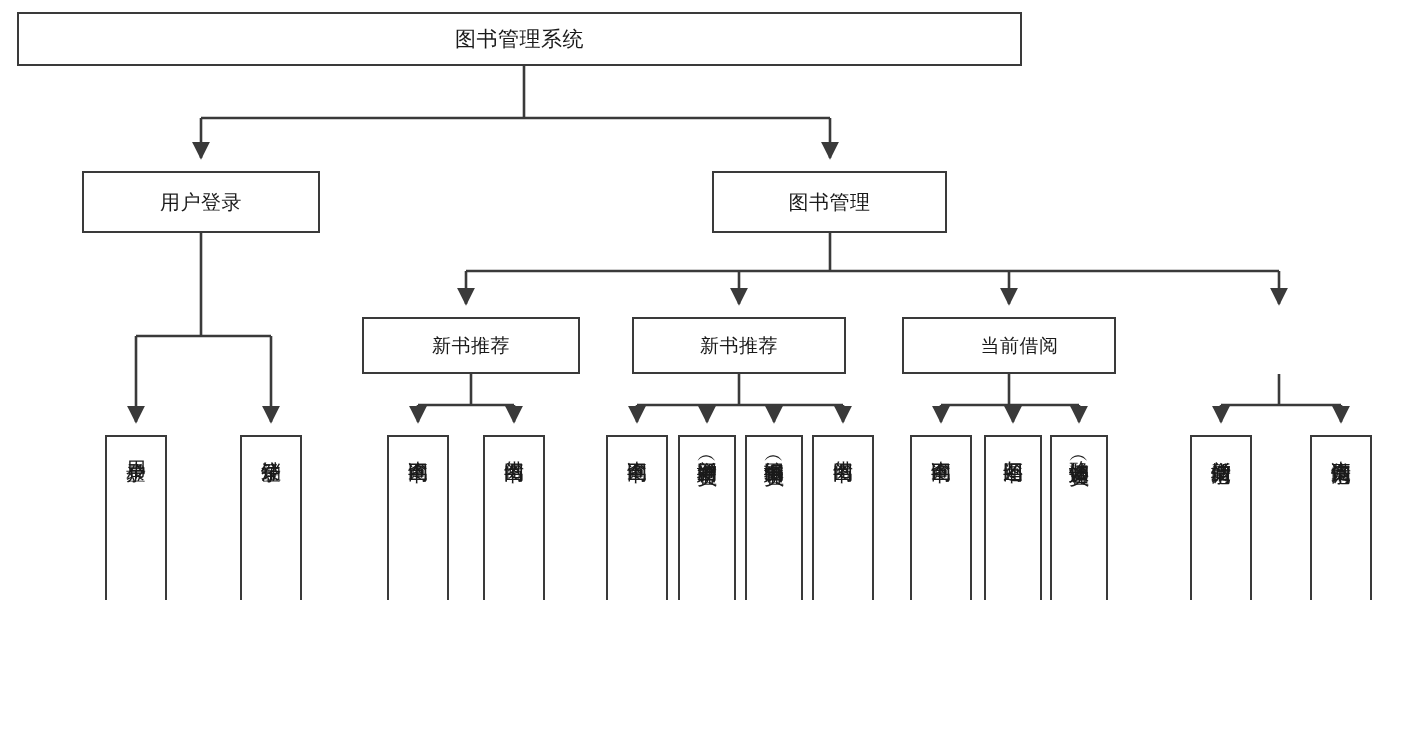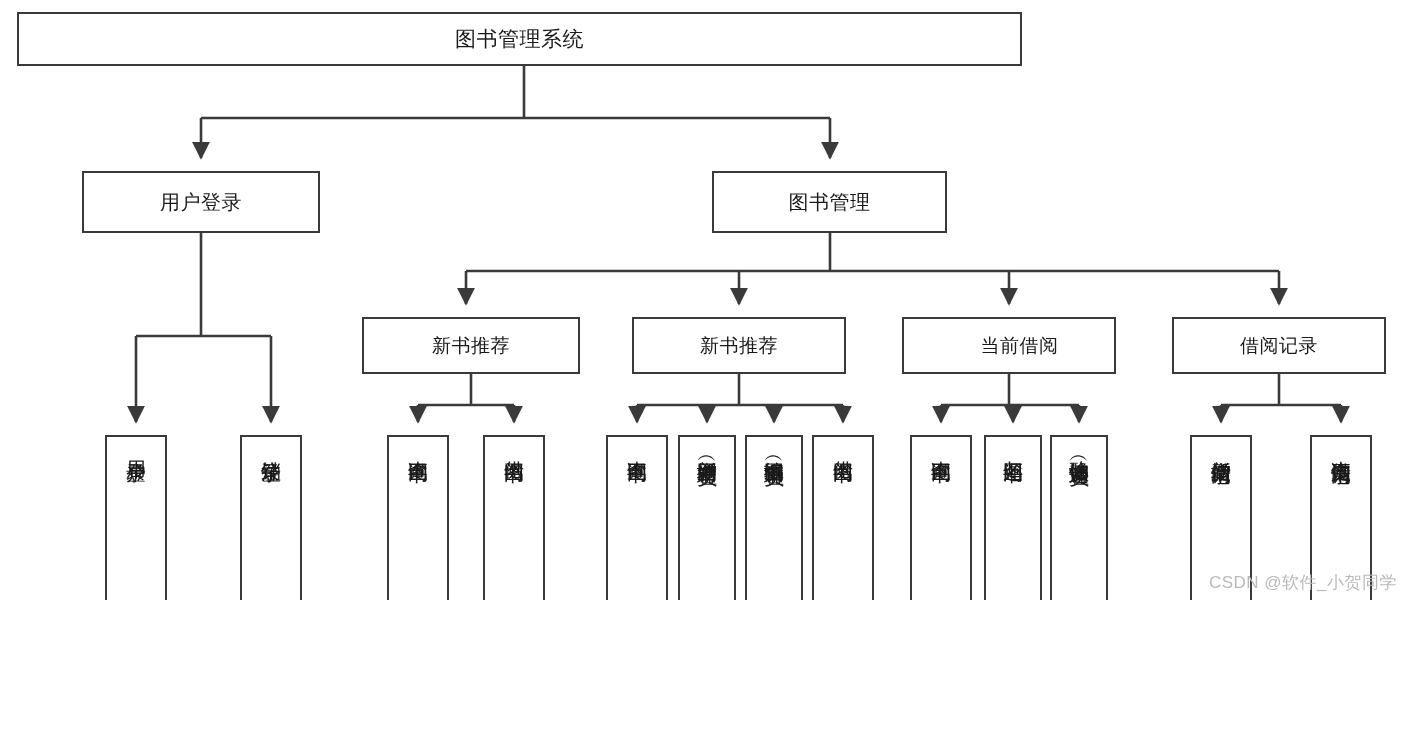--- a/index.html
+++ b/index.html
@@ -134,23 +134,20 @@
 
   <div class="node node-l2" style="left:362px; top:317px; width:218px; height:57px;">
     <span class="lbl">新书推荐</span>
   </div>
   <div class="node node-l2" style="left:632px; top:317px; width:214px; height:57px;">
     <span class="lbl">新书推荐</span>
   </div>
   <div class="node node-l2" style="left:902px; top:317px; width:214px; height:57px;padding-left:21px;">
     <span class="lbl">当前借阅</span>
   </div>
-  <div class="node node-l2" style="left:1172px; top:317px; width:214px; height:57px;">
-    <span class="lbl">借阅记录</span>
-  </div>
 
   <div class="node node-leaf" style="left:105px; top:435px; width:62px; height:300px;">
     <span class="lbl">用户登录</span>
   </div>
   <div class="node node-leaf" style="left:240px; top:435px; width:62px; height:300px;">
     <span class="lbl">注销登录</span>
   </div>
   <div class="node node-leaf" style="left:387px; top:435px; width:62px; height:300px;">
     <span class="lbl">查询图书</span>
   </div>
@@ -178,15 +175,14 @@
   <div class="node node-leaf" style="left:1050px; top:435px; width:58px; height:300px;">
     <span class="lbl">确认归还（管理员）</span>
   </div>
   <div class="node node-leaf" style="left:1190px; top:435px; width:62px; height:300px;">
     <span class="lbl">新增借阅记录</span>
   </div>
   <div class="node node-leaf" style="left:1310px; top:435px; width:62px; height:300px;">
     <span class="lbl">查询借阅记录</span>
   </div>
 
-  <div class="watermark">CSDN @软件_小贺同学</div>
 
 </div>
 
 </body></html>

